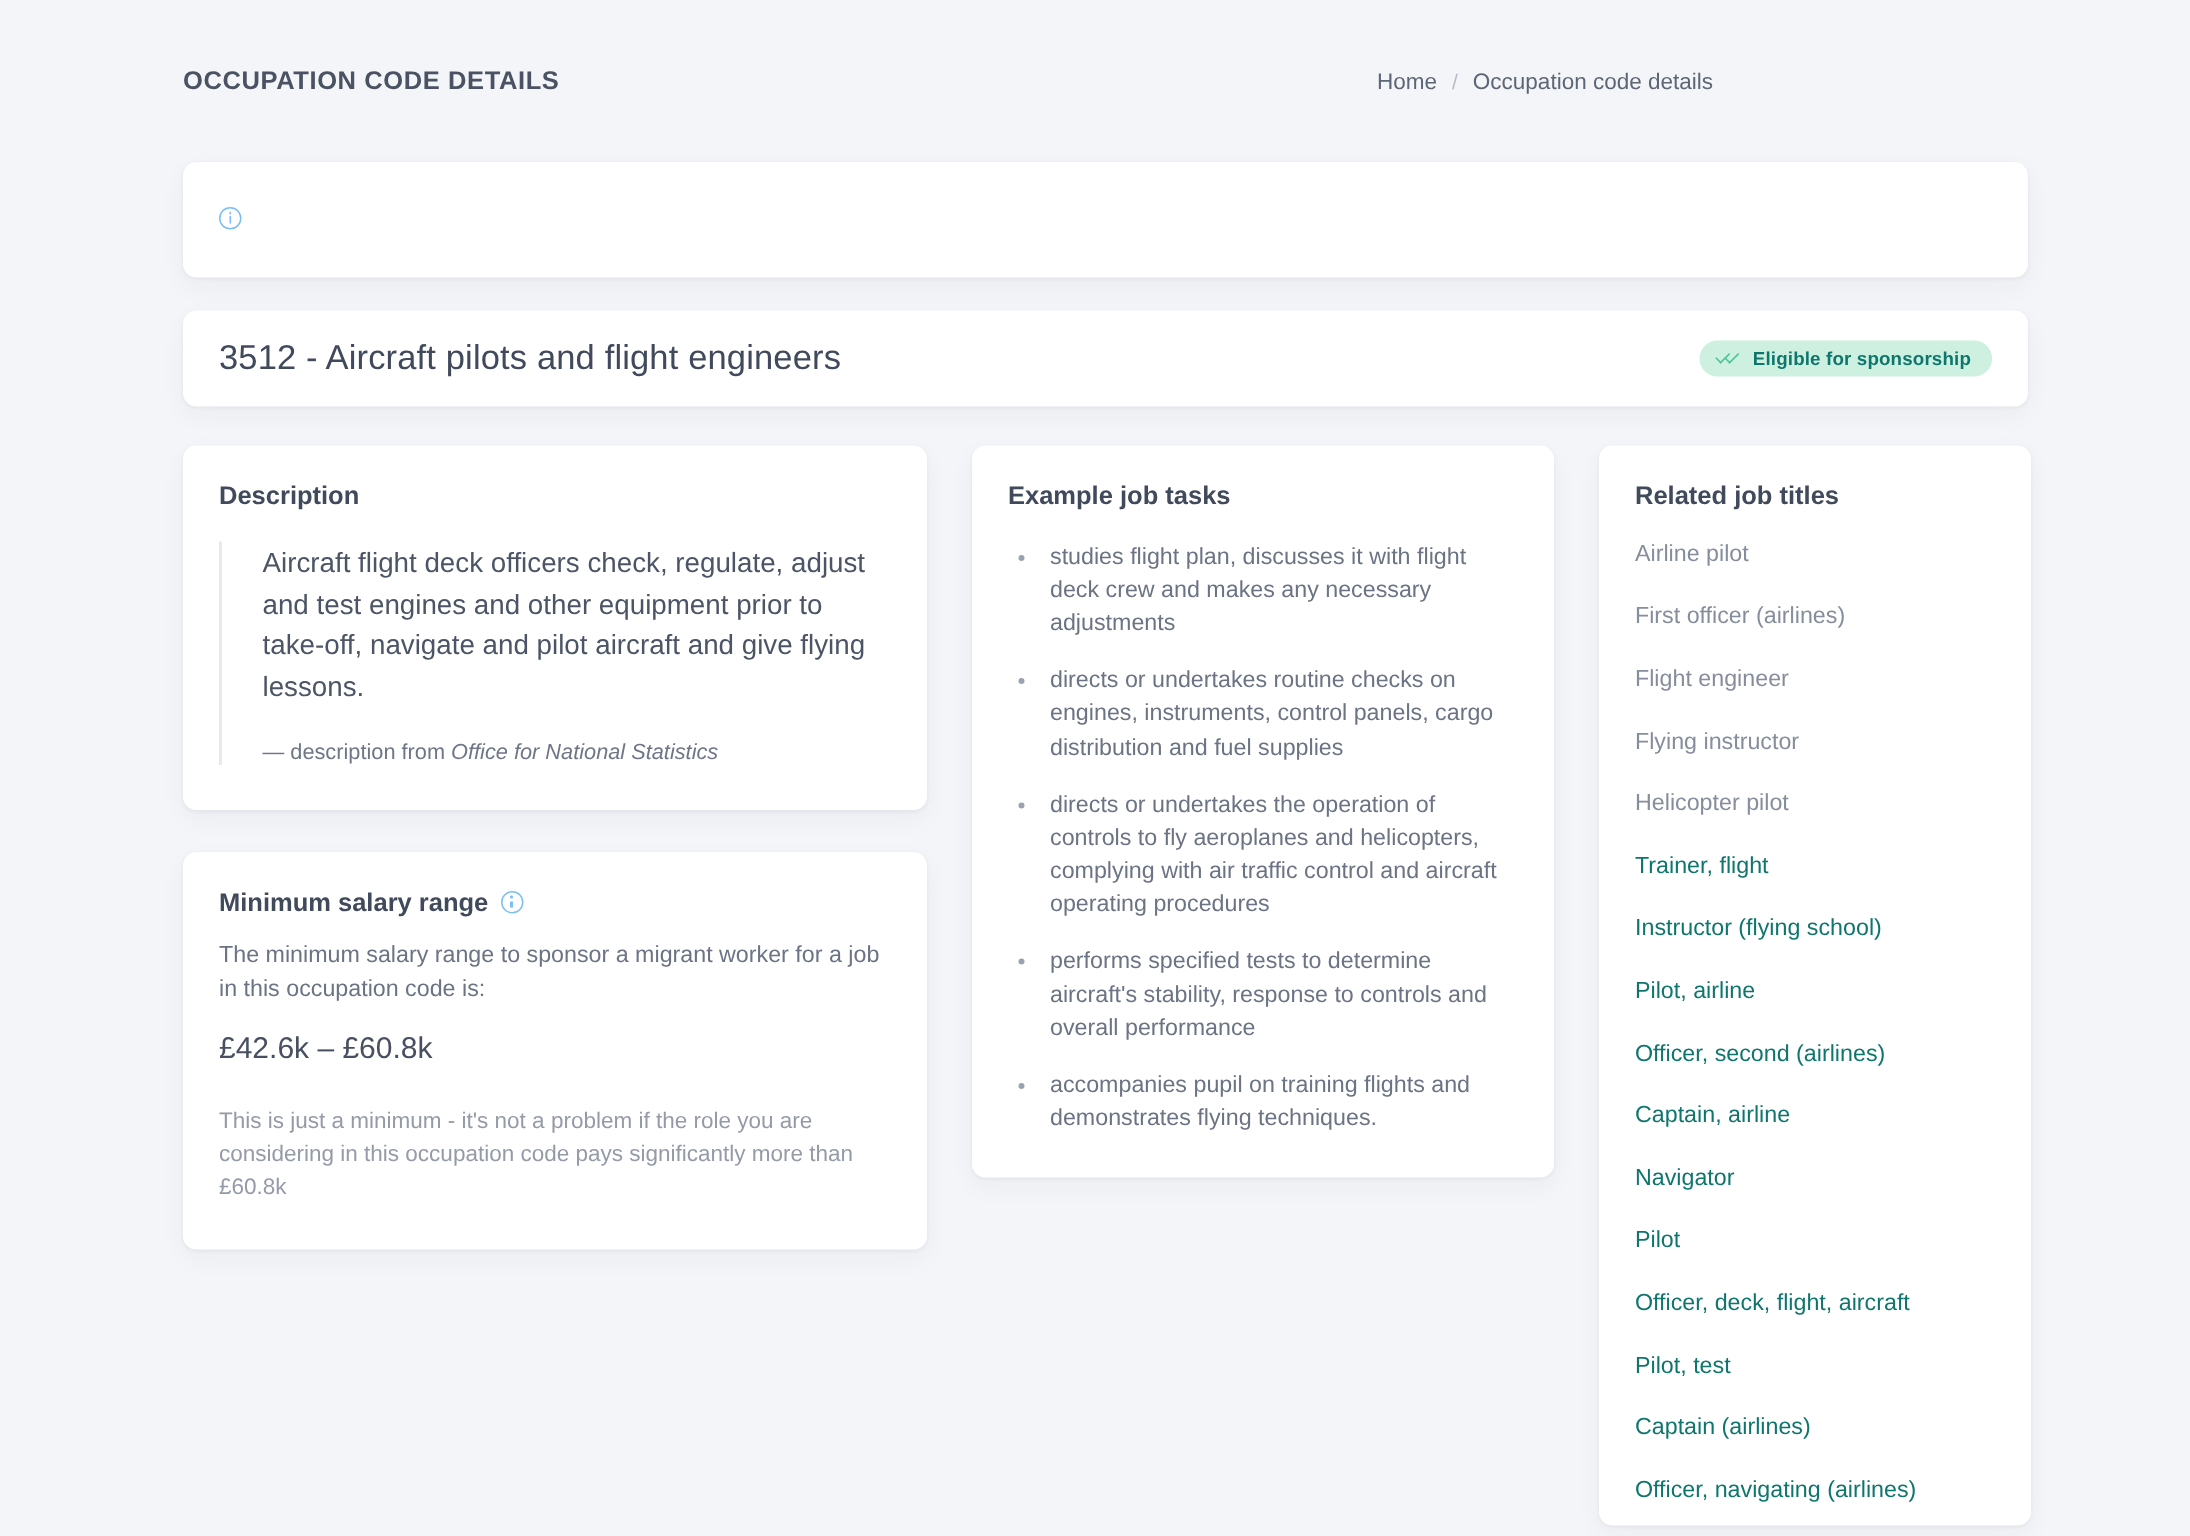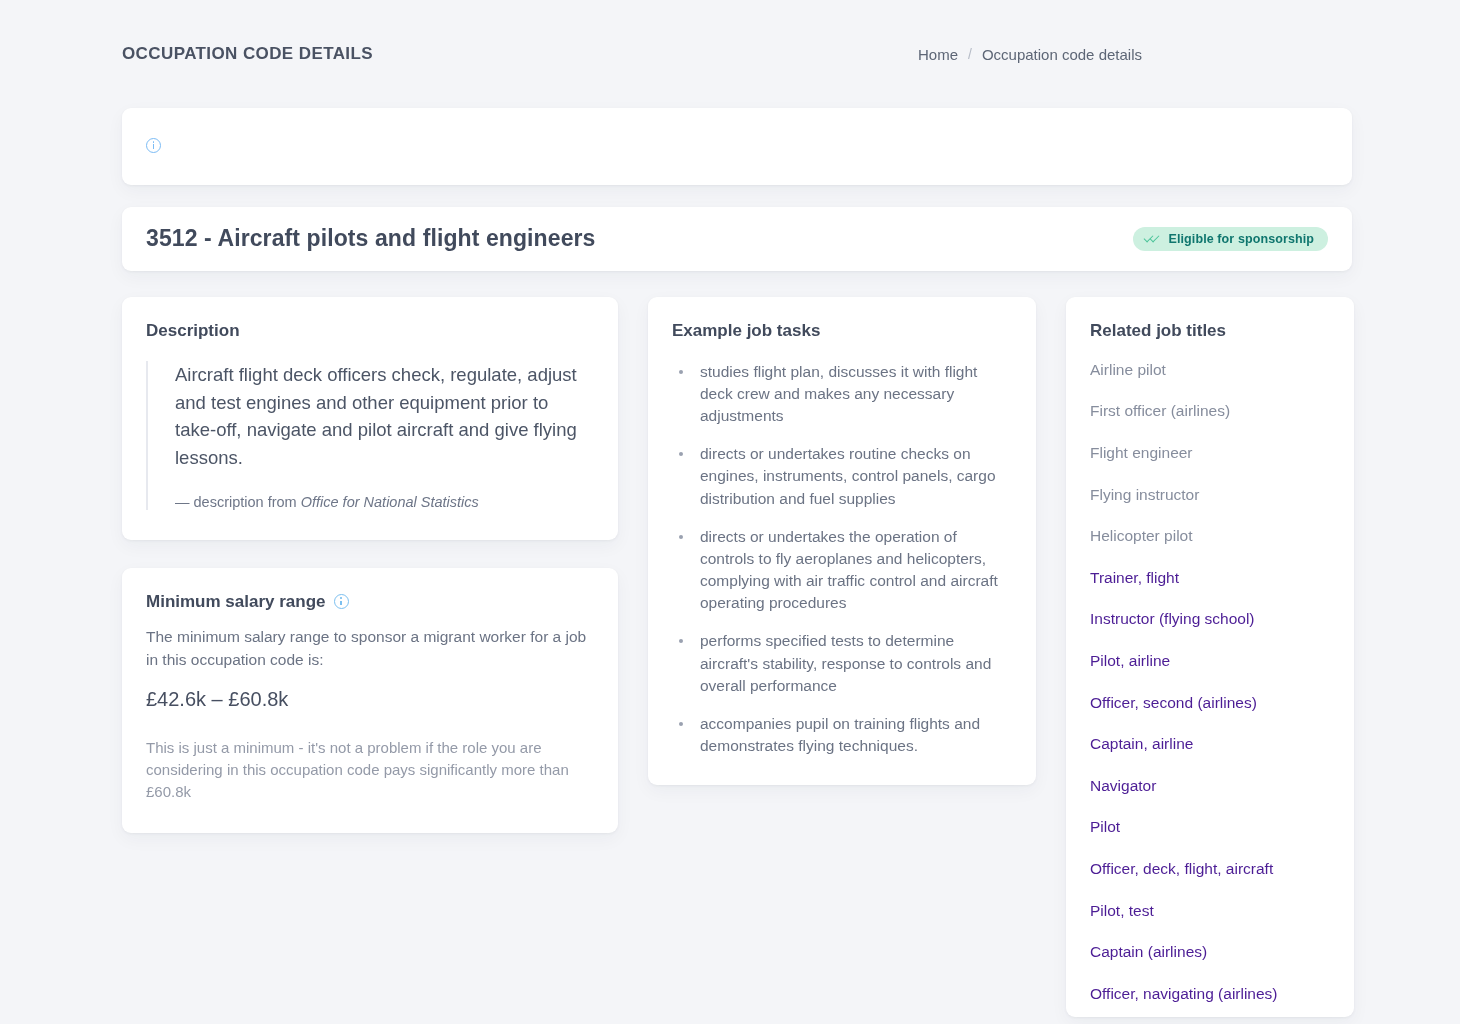--- a/index.html
+++ b/index.html
@@ -102,21 +102,21 @@
     margin: 0 0 26px 14px;
     width: 1230px;
     height: 64px;
     display: flex;
     align-items: center;
     justify-content: space-between;
     padding: 0 24px 0 24px;
   }
   .code-title {
     font-size: 23px;
-    font-weight: bold;
+    font-weight: normal;
     color: #414a5c;
     letter-spacing: 0.1px;
   }
   .badge {
     display: inline-flex;
     align-items: center;
     gap: 7px;
     background: #cdf0e0;
     color: #0f766e;
     border-radius: 13px;
@@ -260,21 +260,21 @@
   
   .titles-card {
     padding: 24px 24px 28px 24px;
     height: 720px;
     overflow: hidden;
   }
   .titles-list { list-style: none; }
   .title-item {
     font-size: 15.5px;
     line-height: 1.2;
-    color: #4c1d95;
+    color: #0f766e;
     margin-bottom: 23px;
   }
   .title-item.faded { color: #868d9d; }
 </style>
 </head>
 <body>
 
 <div class="page">
 
   <div class="page-header">

